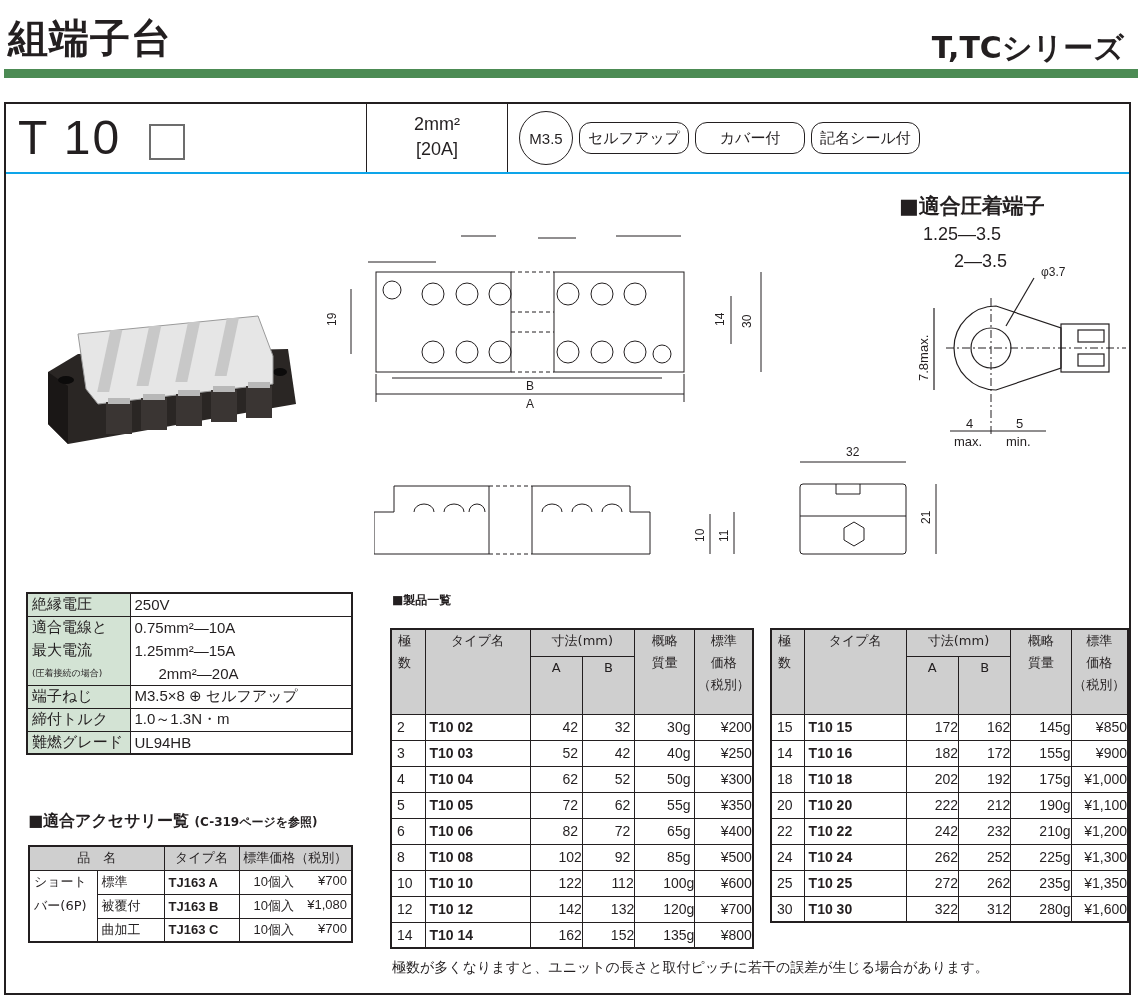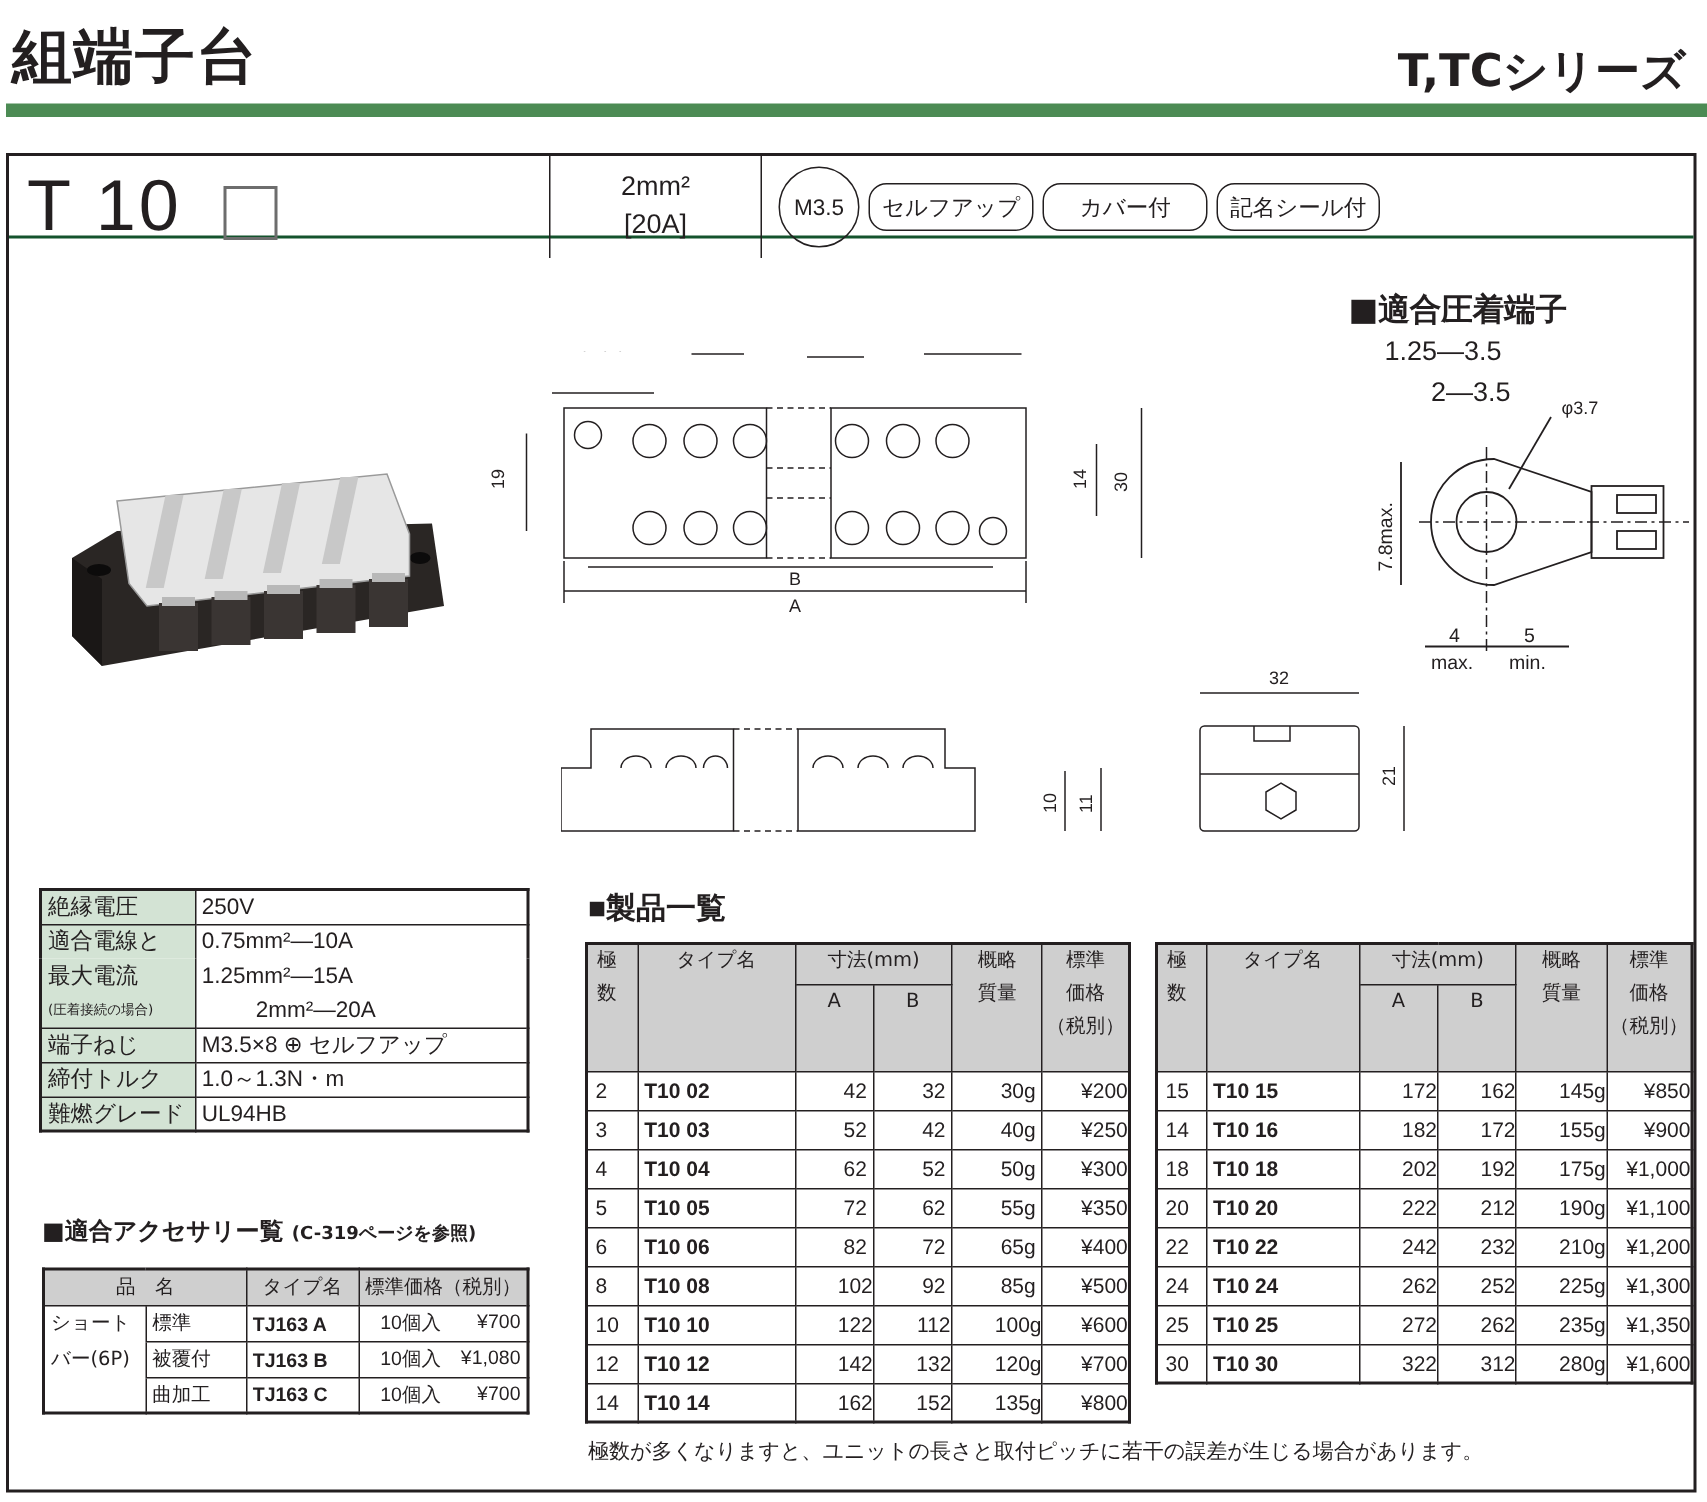--- a/index.html
+++ b/index.html
@@ -4,21 +4,21 @@
 <style>
   * { box-sizing: border-box; margin: 0; padding: 0; }
   html, body { width: 1138px; height: 1001px; background: #ffffff; overflow: hidden; }
   body { position: relative; font-family: "DejaVu Sans", "Liberation Sans", sans-serif; color: #231f20; }
 
   .page-title { position: absolute; left: 8px; top: 14px; font-size: 40px; font-weight: bold; letter-spacing: 1px; line-height: 48px; }
   .series-title { position: absolute; right: 14px; top: 30px; font-size: 30px; font-weight: bold; line-height: 36px; }
   .green-bar { position: absolute; left: 4px; top: 69px; width: 1134px; height: 9px; background: #4c8b54; }
 
   .main-box { position: absolute; left: 4px; top: 102px; width: 1127px; height: 893px; border: 2px solid #231f20; }
-  .head-row { position: absolute; left: 0; top: 0; width: 100%; height: 55px; border-bottom: 2px solid #14532d; }
+  .head-row { position: absolute; left: 0; top: 0; width: 100%; height: 70px; border-bottom: 2px solid #0ea5e9; }
   .model-cell { position: absolute; left: 0; top: 0; width: 361px; height: 68px; border-right: 1px solid #231f20; }
   .model-text { position: absolute; left: 12px; top: 6px; font-size: 48px; line-height: 56px; font-family: "Liberation Sans", sans-serif; letter-spacing: 2px; }
   .model-box { position: absolute; left: 143px; top: 20px; width: 36px; height: 36px; border: 2px solid #6d6d6d; }
   .wire-cell { position: absolute; left: 361px; top: 0; width: 141px; height: 68px; border-right: 1px solid #231f20; text-align: center; font-family: "Liberation Sans", sans-serif; font-size: 18px; line-height: 25px; padding-top: 8px; }
   .badges { position: absolute; left: 513px; top: 7px; display: flex; align-items: center; gap: 6px; }
   .badge-circle { width: 54px; height: 54px; border: 1.5px solid #231f20; border-radius: 50%; display: flex; align-items: center; justify-content: center; font-size: 15px; font-family: "Liberation Sans", sans-serif; }
   .badge-pill { height: 32px; border: 1.5px solid #231f20; border-radius: 12px; display: flex; align-items: center; justify-content: center; font-size: 15px; padding: 0 8px; }
   .badge-pill.wide { width: 110px; }
 
   
@@ -43,21 +43,21 @@
 
   .acc-title { position: absolute; left: 22px; top: 707px; font-size: 16px; font-weight: bold; white-space: nowrap; }
   .acc-title .ref { font-size: 12px; }
   .acc-table { position: absolute; left: 22px; top: 741px; border-collapse: collapse; font-size: 13px; border: 2px solid #231f20; }
   .acc-table th { background: #cfcfcf; font-weight: normal; border: 1px solid #231f20; height: 24px; font-size: 13px; }
   .acc-table td { border: 1px solid #231f20; height: 24px; padding: 0 4px; }
   .acc-table td.bold { font-weight: bold; font-family: "Liberation Sans", sans-serif; }
   .acc-table td.price { font-family: "Liberation Sans", sans-serif; }
   .acc-table td.price span { display: inline-block; }
 
-  .prod-title { position: absolute; left: 386px; top: 488px; font-size: 20px; font-weight: bold; font-family: Liberation Serif, serif; }
+  .prod-title { position: absolute; left: 386px; top: 488px; font-size: 12px; font-weight: bold; }
   .prod-table { position: absolute; border-collapse: collapse; font-size: 13px; border: 2px solid #231f20; font-family: "Liberation Sans", sans-serif; }
   .prod-table th { background: #cfcfcf; font-weight: normal; border: 1px solid #231f20; vertical-align: top; font-size: 13px; font-family: "DejaVu Sans", sans-serif; line-height: 22px; }
   .prod-table td { border: 1px solid #231f20; height: 26px; font-size: 14px; }
   .prod-table td.n { text-align: left; padding-left: 5px; }
   .prod-table td.t { font-weight: bold; padding-left: 4px; text-align: left; }
   .prod-table td.c { text-align: center; padding-left: 28px; }
   .prod-table td.r { text-align: right; padding-right: 0; }
 
   .note { position: absolute; left: 386px; top: 855px; font-size: 14px; white-space: nowrap; }
 </style>
@@ -231,21 +231,21 @@
     <tr>
           <td class="lbl noline-b">適合電線と</td>
           <td class="val noline-b">0.75mm²—10A</td>
         </tr>
     <tr>
           <td class="lbl noline-b noline-t">最大電流</td>
           <td class="val noline-b noline-t">1.25mm²—15A</td>
         </tr>
     <tr>
           <td class="lbl noline-t small-lbl">(圧着接続の場合)</td>
-          <td class="val noline-t" style="padding-left:40px">2mm²—20A</td>
+          <td class="val noline-t" style="padding-left:28px">2mm²—20A</td>
         </tr>
     <tr>
           <td class="lbl">端子ねじ</td>
           <td class="val">M3.5×8 ⊕ セルフアップ</td>
         </tr>
     <tr>
           <td class="lbl">締付トルク</td>
           <td class="val">1.0～1.3N・m</td>
         </tr>
     <tr>

